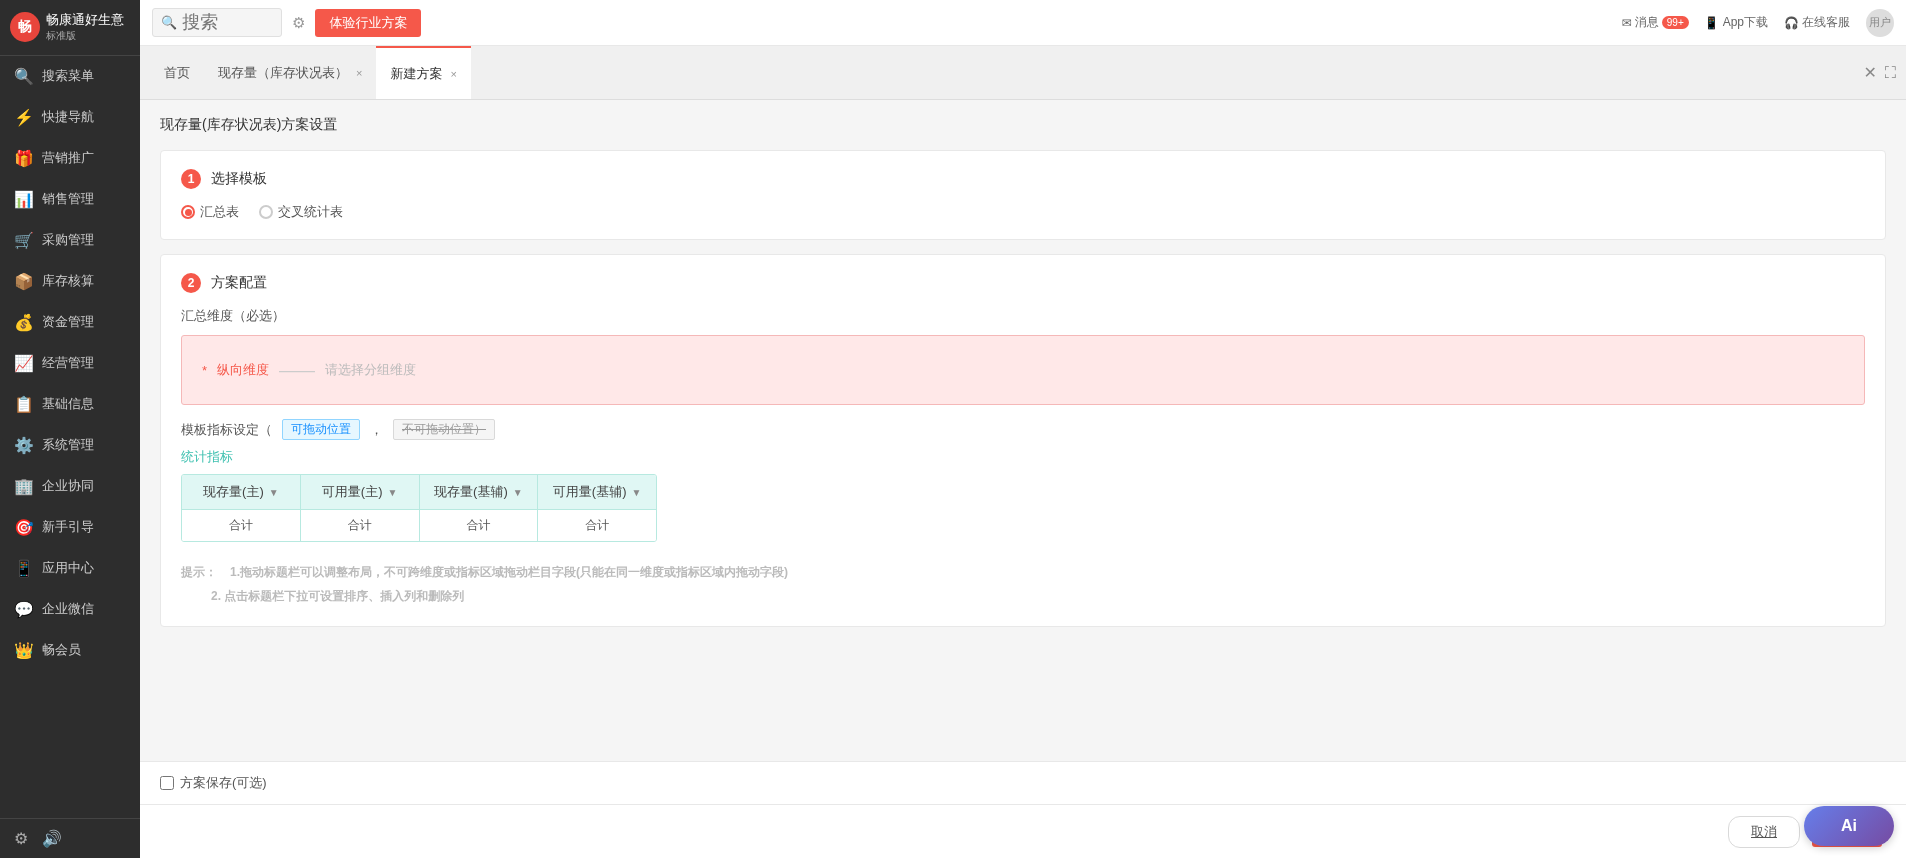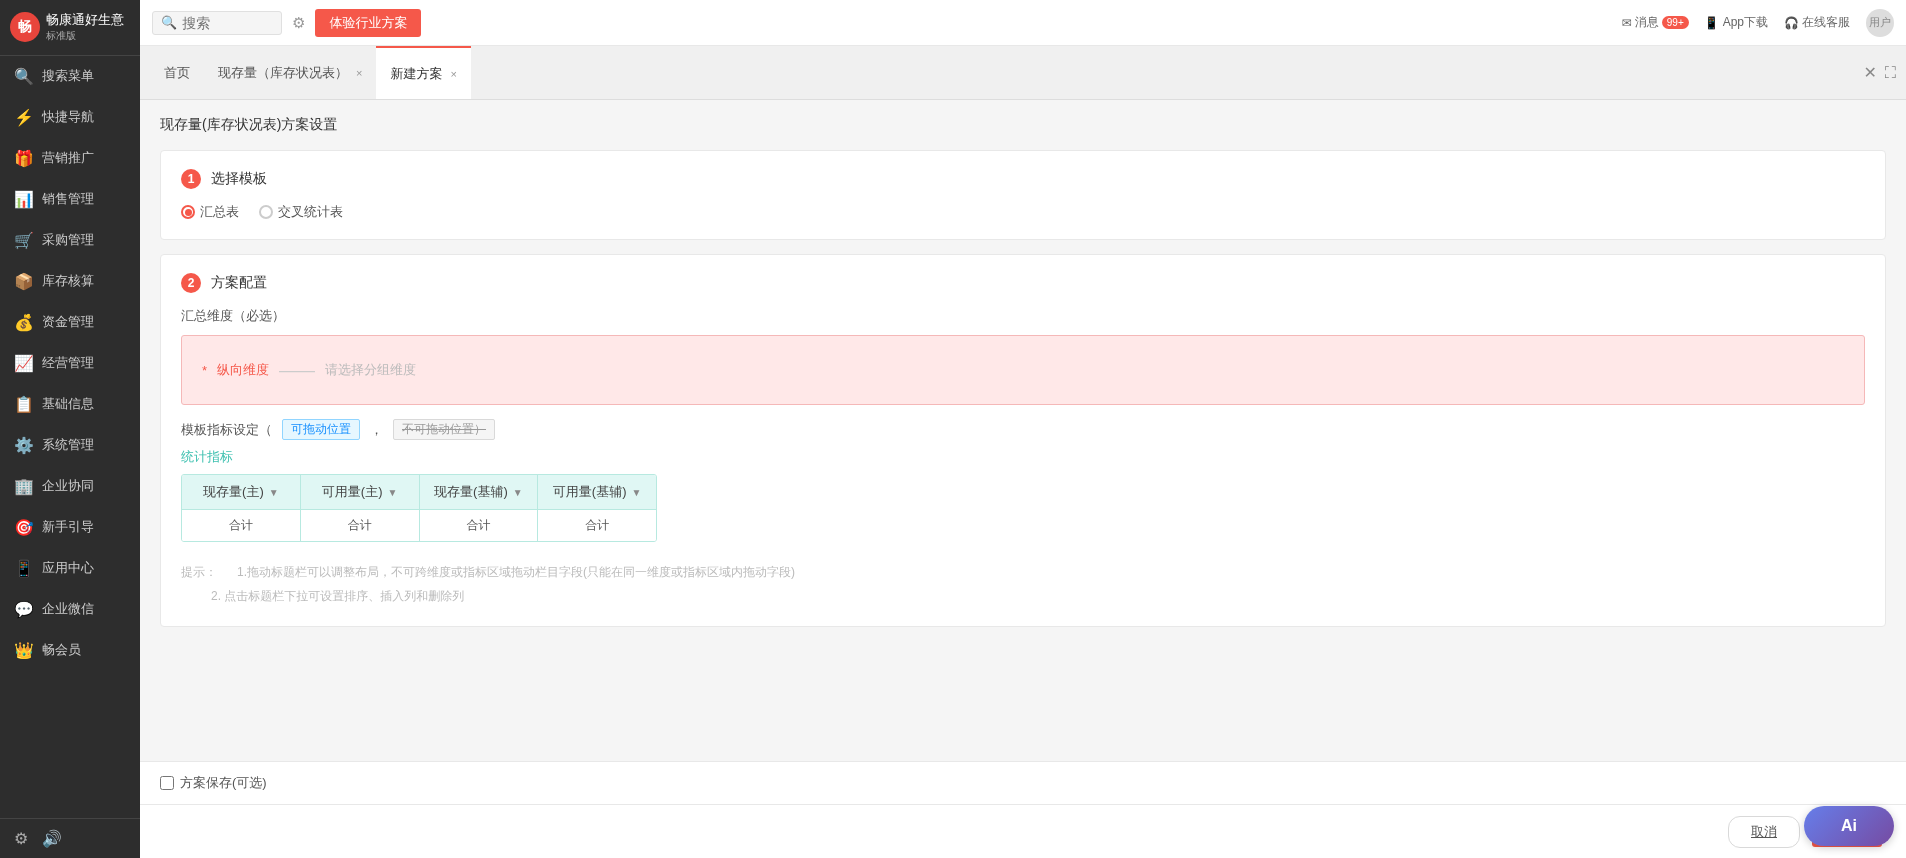--- a/index.html
+++ b/index.html
@@ -64,21 +64,21 @@
     .topbar-search {
       display: flex; align-items: center;
       background: #f5f5f5;
       border: 1px solid #e0e0e0;
       border-radius: 3px;
       padding: 3px 8px;
       gap: 5px;
       min-width: 130px;
     }
     .topbar-search input {
-      border: none; background: transparent; font-size: 14px; outline: none; width: 90px; color: #999;
+      border: none; background: transparent; font-size: 18px; outline: none; width: 90px; color: #999;
     }
     .topbar-settings-icon { color: #999; font-size: 15px; cursor: pointer; }
     .topbar-trial-btn {
       background: #f5584a;
       color: #fff;
       border: none;
       border-radius: 3px;
       padding: 5px 14px;
       font-size: 13px;
       cursor: pointer;
@@ -270,21 +270,21 @@
       font-size: 12px; color: #555;
     }
     .stats-table-cell:last-child { border-right: none; }
     .col-chevron { font-size: 10px; color: #888; }
 
     
     .tips-section {
       margin-top: 18px;
       font-size: 12px; color: #bbb; line-height: 2;
     }
-    .tips-section .tip-item { display: flex; gap: 20px; }
+    .tips-section .tip-item { display: flex; gap: 13px; font-weight: bold; }
 
     
     .save-row {
       display: flex; align-items: center; gap: 6px;
       padding: 12px 20px;
       background: #fff;
       border-top: 1px solid #e8e8e8;
       flex-shrink: 0;
     }
     .save-checkbox {

